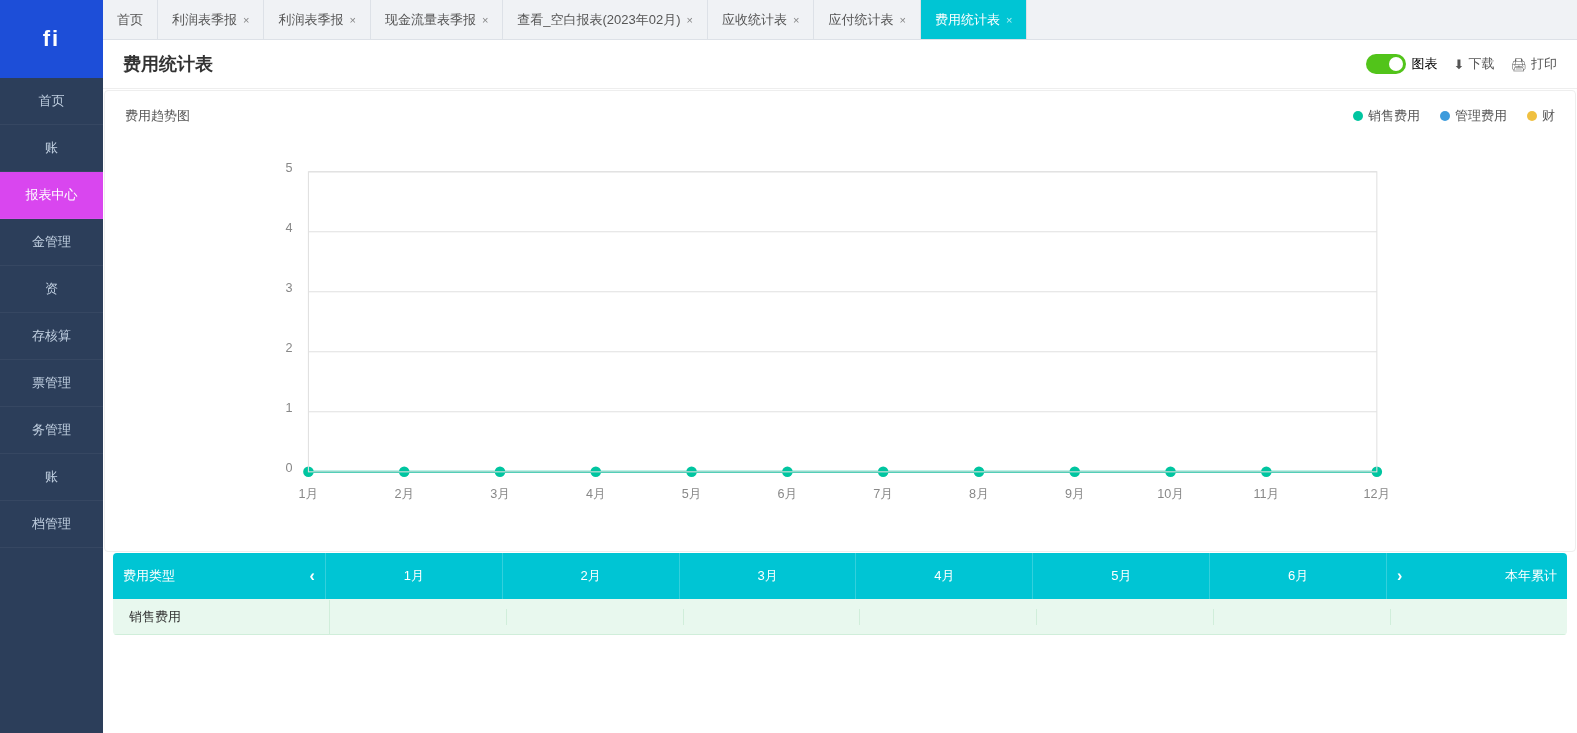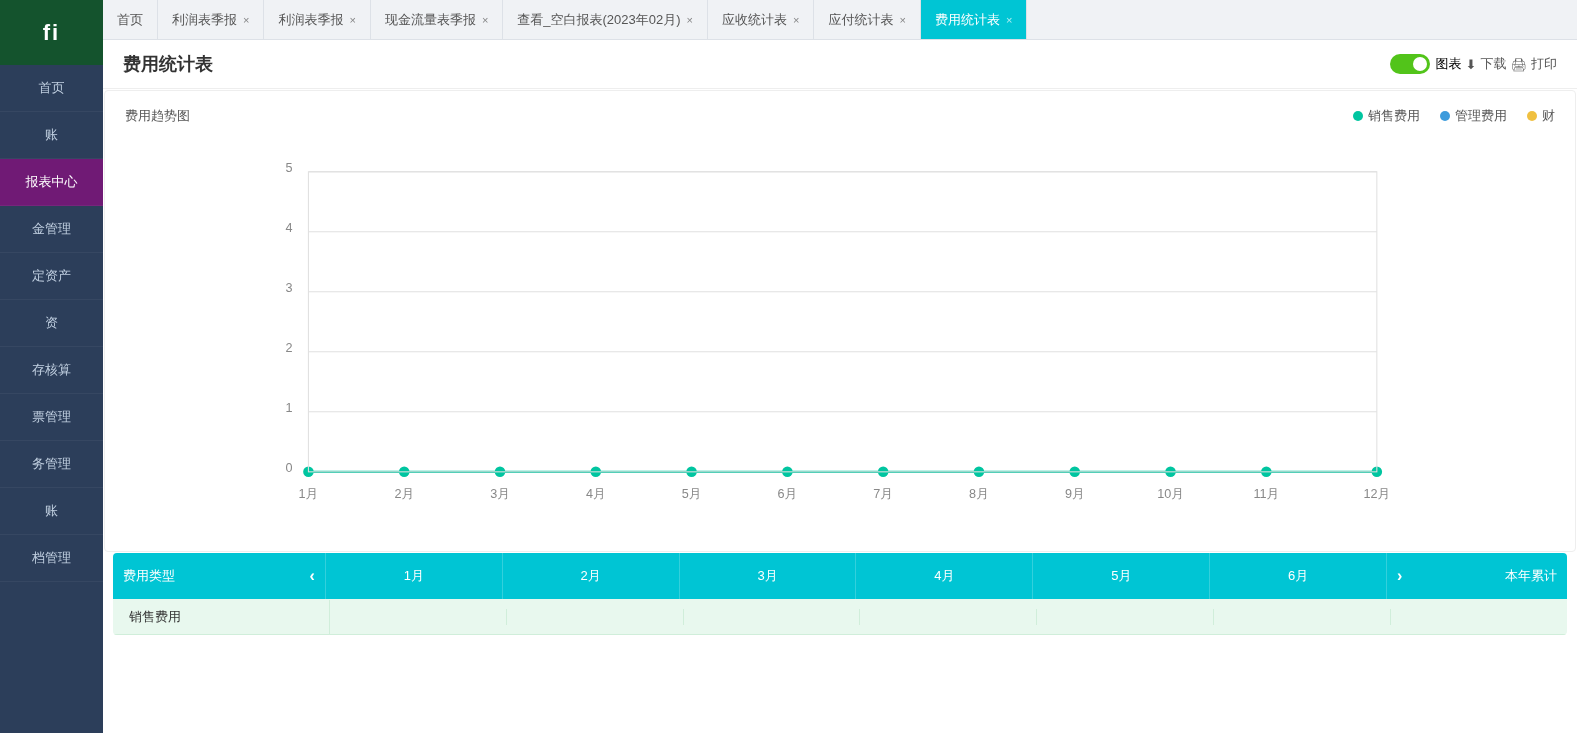--- a/index.html
+++ b/index.html
@@ -8,39 +8,39 @@
     
     .sidebar {
       width: 103px;
       background: #2c3e5a;
       display: flex;
       flex-direction: column;
       height: 100%;
       flex-shrink: 0;
     }
     .sidebar-logo {
-      height: 65px;
-      background: #14532d;
+      height: 78px;
+      background: #1d4ed8;
       display: flex;
       align-items: center;
       justify-content: center;
       color: white;
       font-size: 22px;
       font-weight: bold;
       letter-spacing: 2px;
     }
     .sidebar-item {
       padding: 14px 0;
       color: #c0cfe0;
       text-align: center;
       font-size: 13px;
       cursor: pointer;
       border-bottom: 1px solid rgba(255,255,255,0.05);
     }
-    .sidebar-item.active { background: #701a75; color: white; }
+    .sidebar-item.active { background: #d946ef; color: white; }
 
     
     .main {
       flex: 1;
       display: flex;
       flex-direction: column;
       overflow: hidden;
       background: #f5f6fa;
     }
 
@@ -87,21 +87,21 @@
       flex-shrink: 0;
     }
     .page-title {
       font-size: 18px;
       font-weight: bold;
       color: #333;
     }
     .header-actions {
       display: flex;
       align-items: center;
-      gap: 4px;
+      gap: 16px;
     }
     .toggle-wrap {
       display: flex;
       align-items: center;
       gap: 6px;
     }
     .toggle-switch {
       width: 40px;
       height: 20px;
       background: #52c41a;
@@ -240,21 +240,20 @@
   </style>
 </head>
 <body>
 
 <div class="sidebar">
   <div class="sidebar-logo">fi</div>
   <div class="sidebar-item">首页</div>
   <div class="sidebar-item">账</div>
   <div class="sidebar-item active">报表中心</div>
   <div class="sidebar-item">金管理</div>
-  <div class="sidebar-item">定资产</div>
   <div class="sidebar-item">资</div>
   <div class="sidebar-item">存核算</div>
   <div class="sidebar-item">票管理</div>
   <div class="sidebar-item">务管理</div>
   <div class="sidebar-item">账</div>
   <div class="sidebar-item">档管理</div>
 </div>
 
 <div class="main">
 

